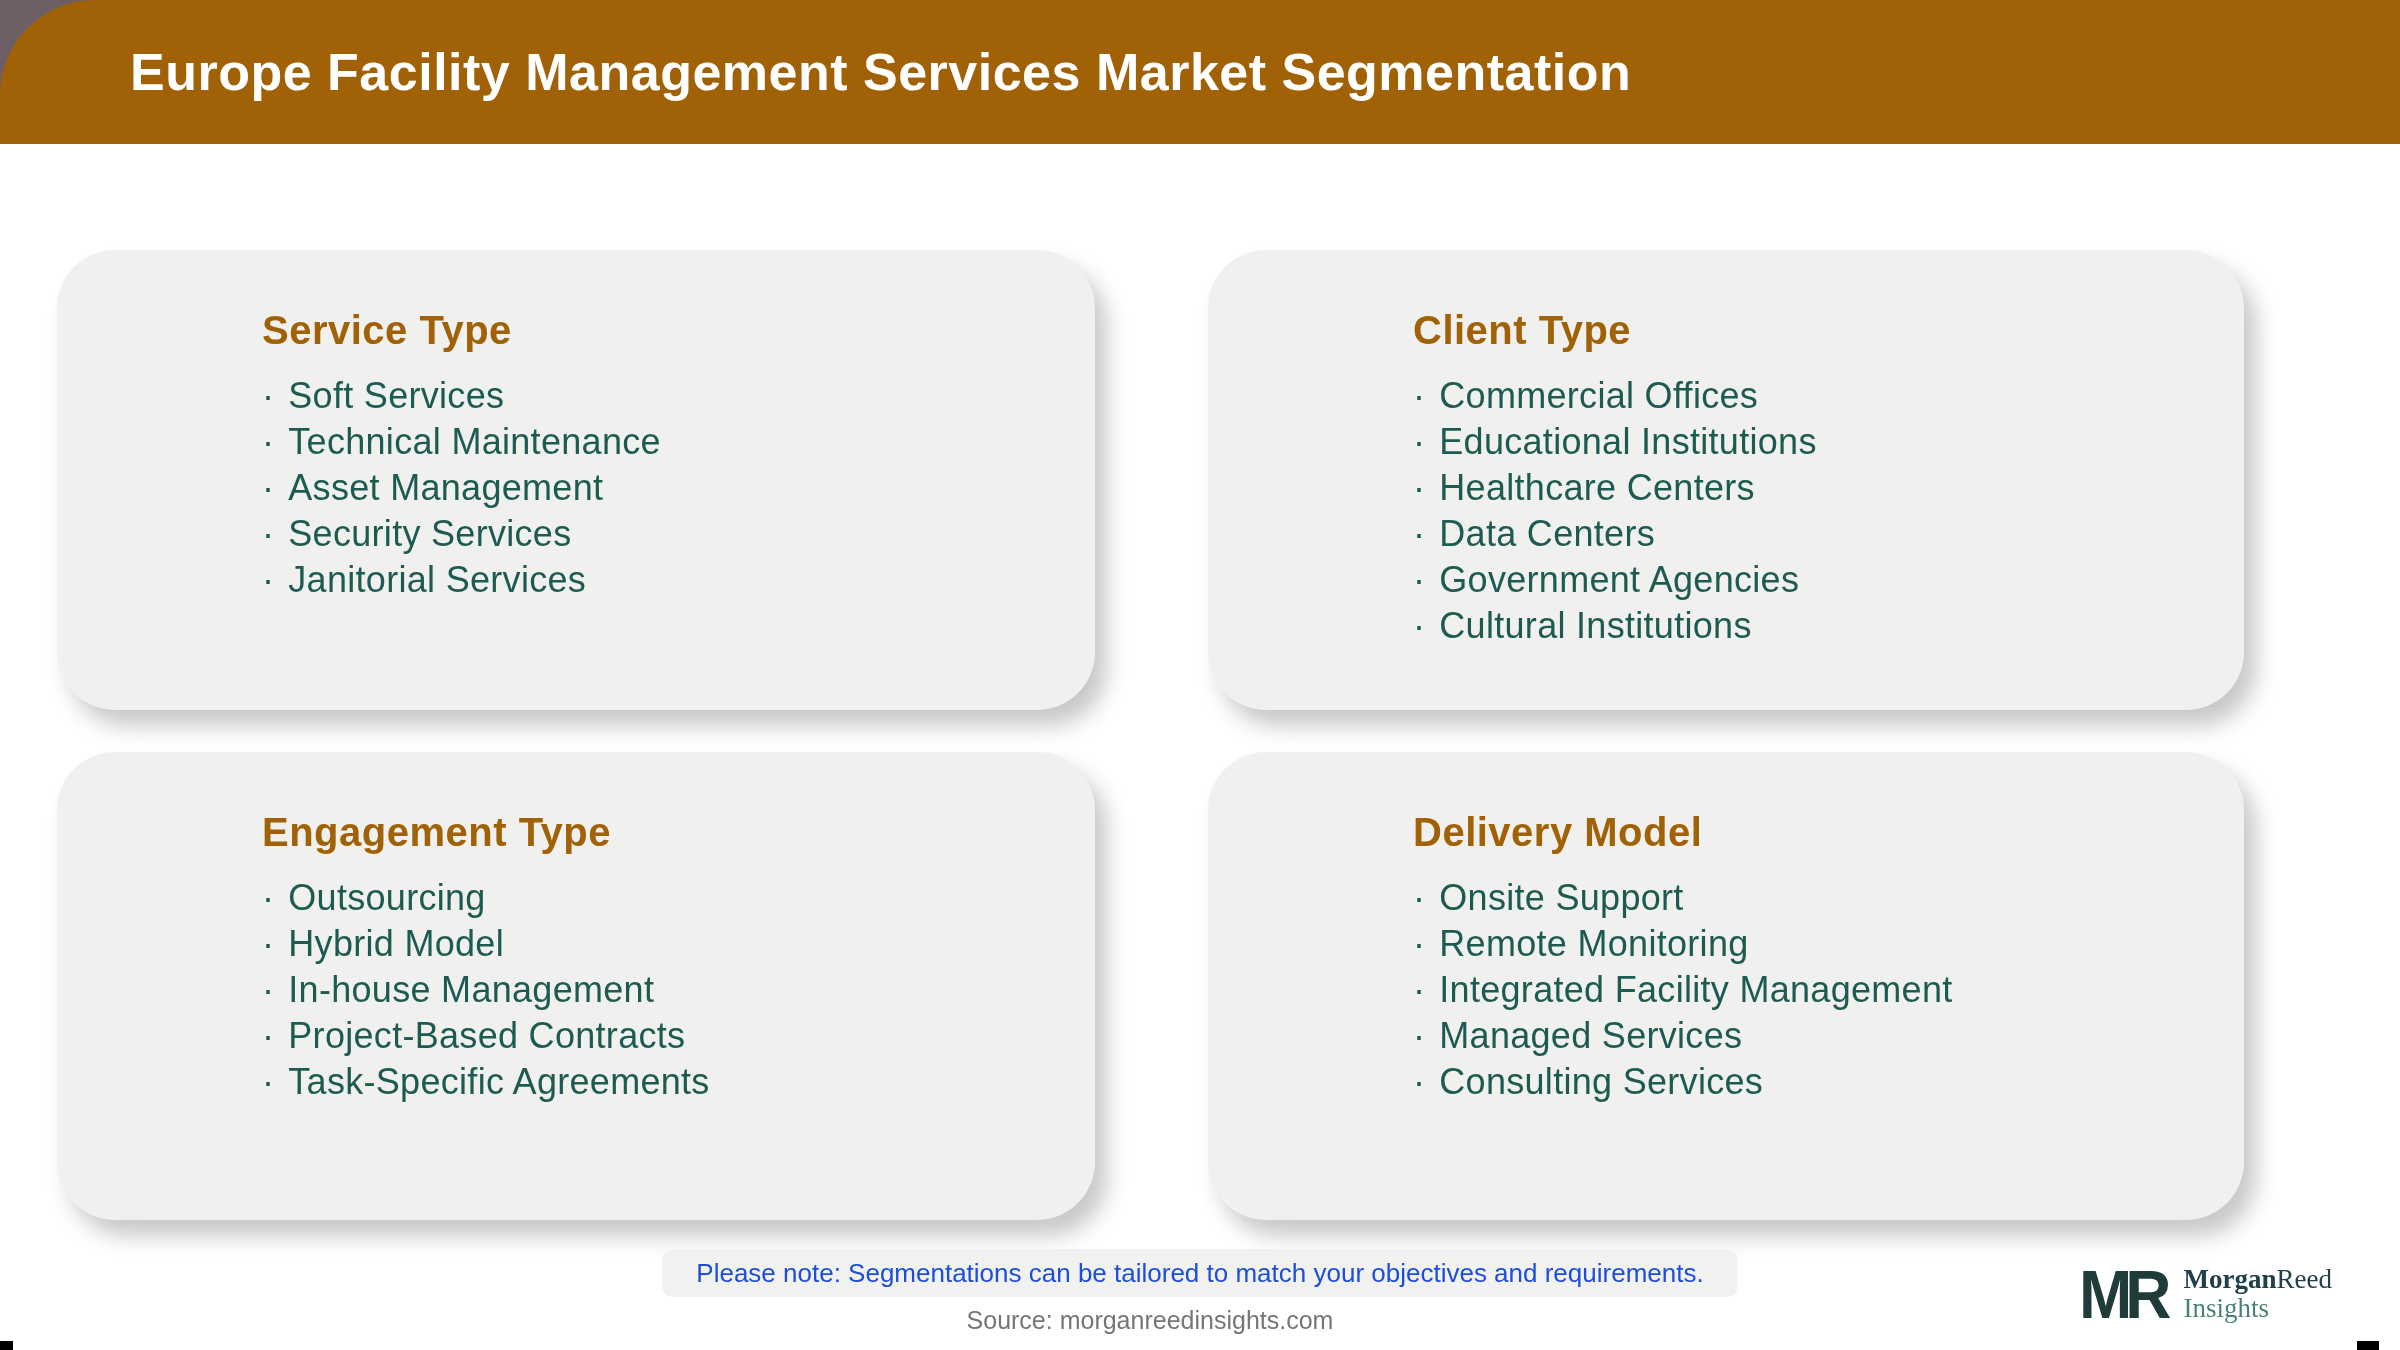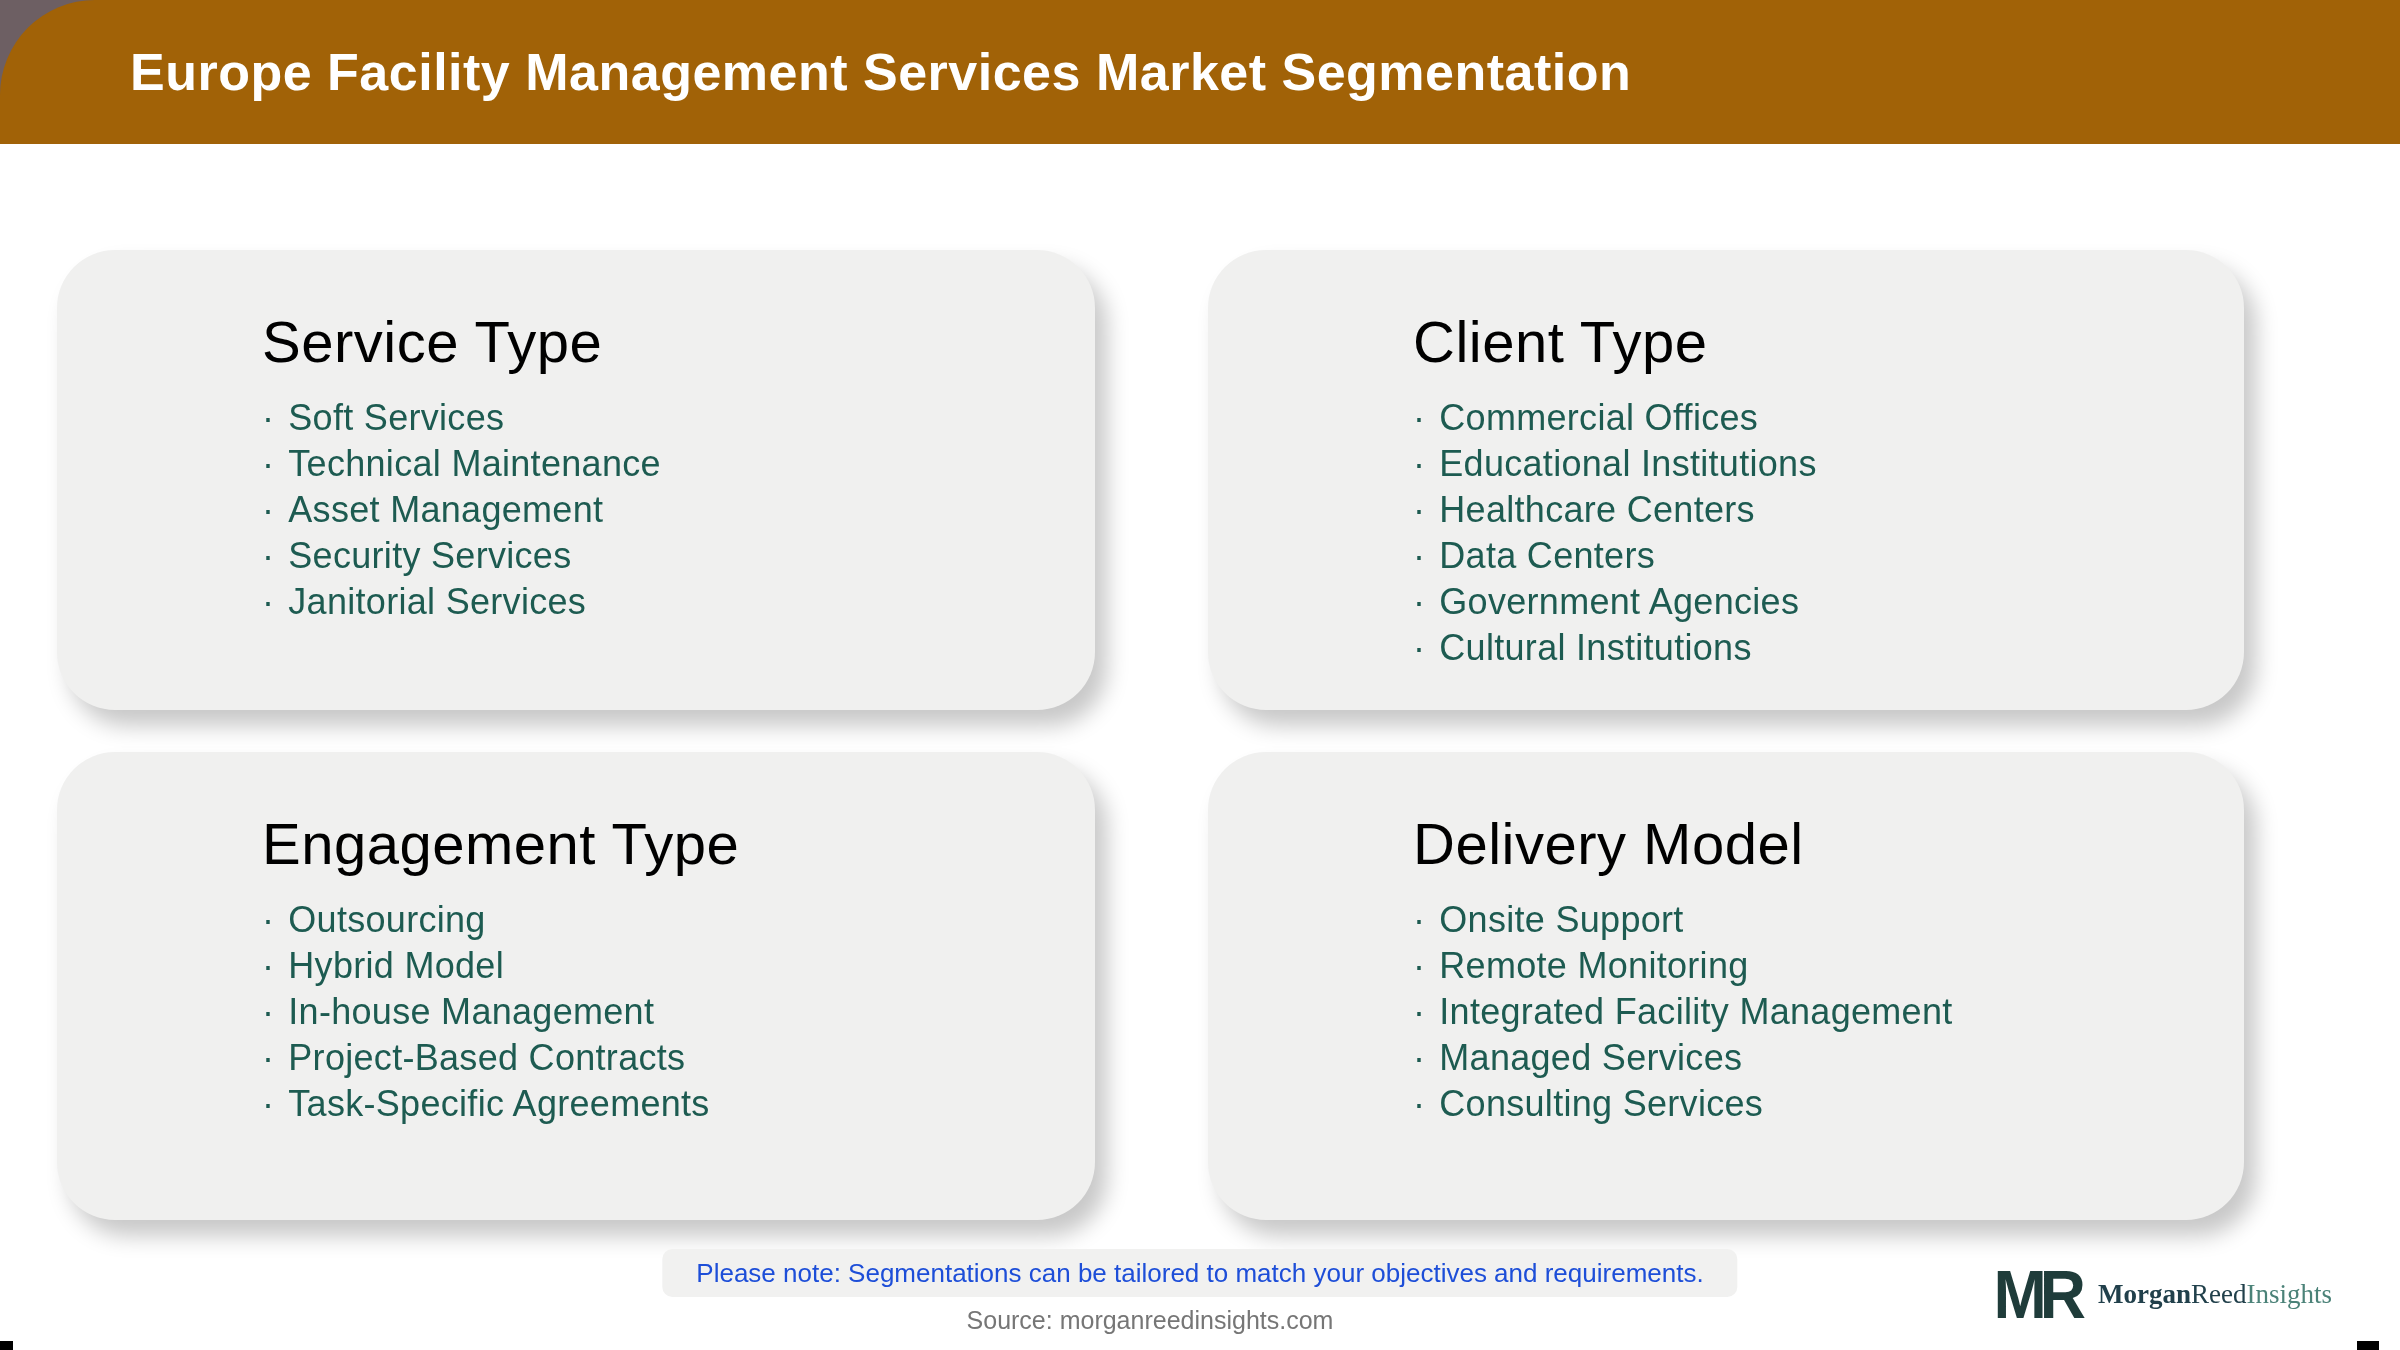--- a/index.html
+++ b/index.html
@@ -44,23 +44,23 @@
     padding: 58px 40px 0 205px;
     z-index: 1;
   }
   .c1 { left: 57px;   top: 250px; width: 1038px; height: 460px; }
   .c2 { left: 1208px; top: 250px; width: 1036px; height: 460px; }
   .c3 { left: 57px;   top: 752px; width: 1038px; height: 468px; }
   .c4 { left: 1208px; top: 752px; width: 1036px; height: 468px; }
 
   .card-title {
     margin: 0 0 20px 0;
-    font-size: 58px;
-    font-weight: normal;
-    color: #000000;
+    font-size: 40px;
+    font-weight: bold;
+    color: #a16207;
     letter-spacing: 0.5px;
   }
   .card-list { list-style: none; margin: 0; padding: 0; }
   .card-list li {
     font-size: 36px;
     line-height: 46px;
     color: #1d5b51;
     letter-spacing: 0.3px;
     white-space: nowrap;
   }
@@ -94,21 +94,21 @@
     z-index: 1;
   }
   .monogram {
     font-size: 64px; line-height: 64px;
     font-weight: bold;
     color: #1f3c3a;
     letter-spacing: -7px;
     transform: scaleY(1.08);
     padding-right: 7px;
   }
-  .logo-text { display: flex; flex-direction: row; }
+  .logo-text { display: flex; flex-direction: column; }
   .logo-name {
     font-family: "Liberation Serif", serif;
     font-size: 27px; line-height: 29px;
     color: #21404b;
   }
   .logo-name .bold { font-weight: bold; }
   .logo-sub {
     font-family: "Liberation Serif", serif;
     font-size: 27px; line-height: 29px;
     color: #4b8278;

